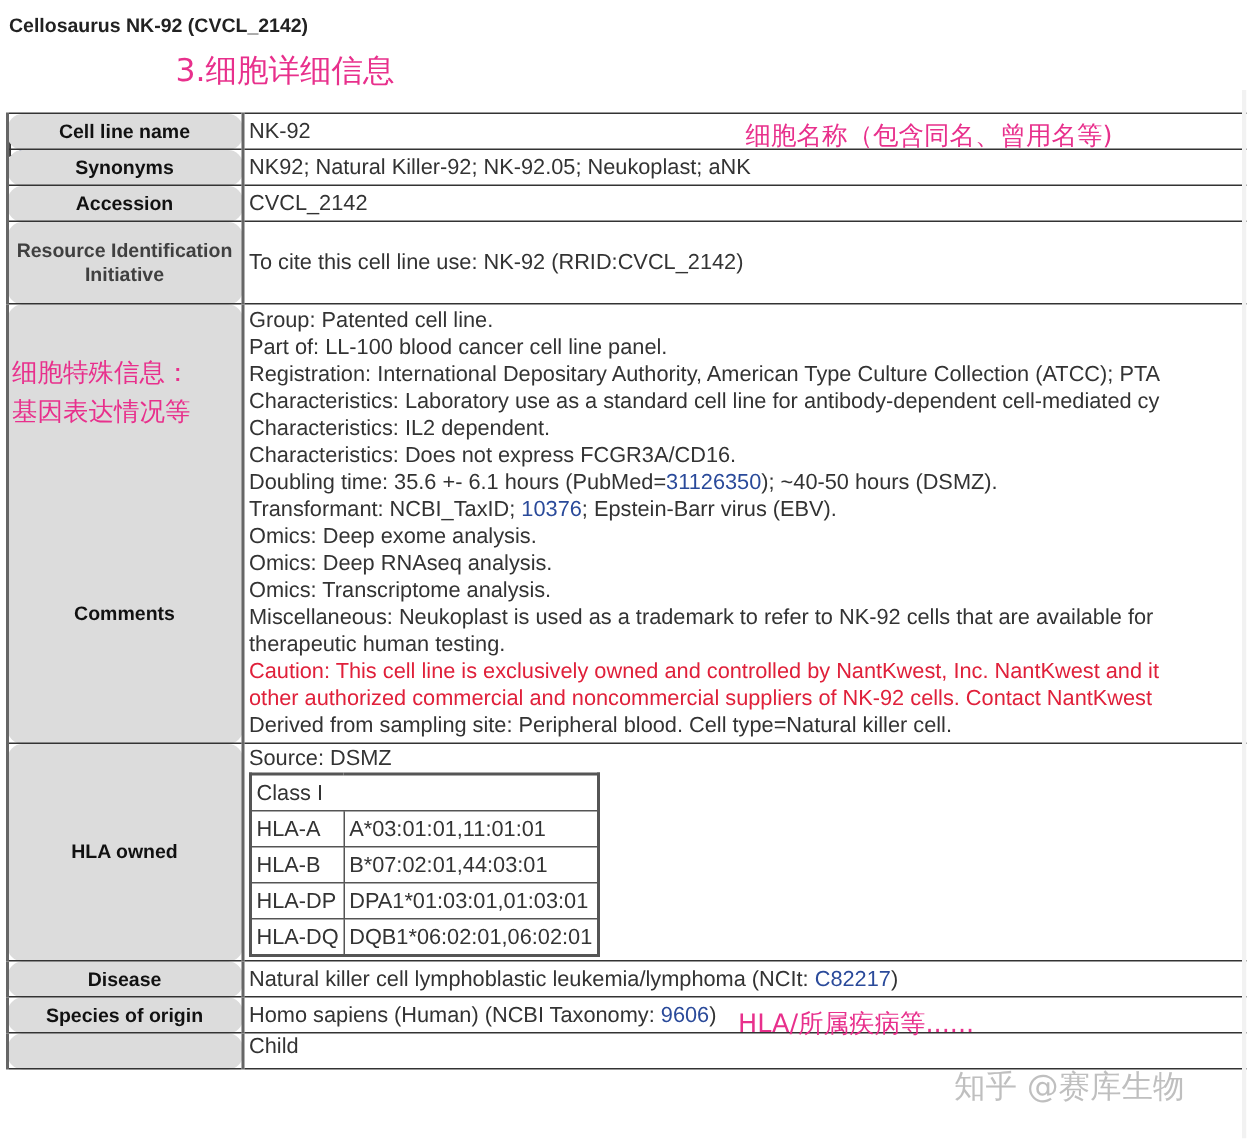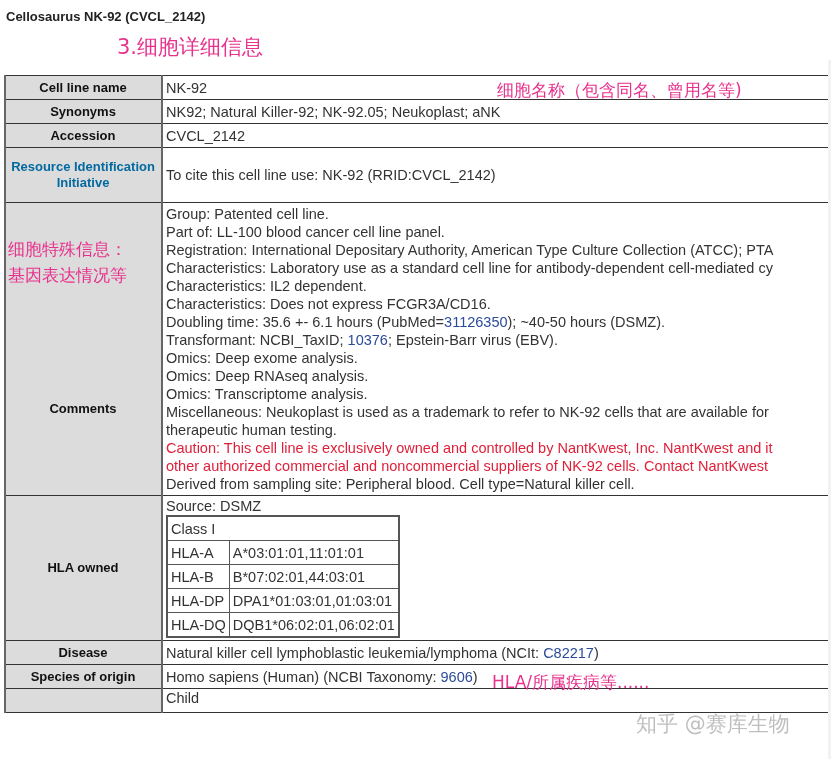--- a/index.html
+++ b/index.html
@@ -60,22 +60,23 @@
     }
     table.main td.th {
       width: 148px;
       background: #dcdcdc;
       text-align: center;
       font-weight: bold;
       font-size: 13px;
       color: #111;
       border-left: 2px solid #666;
       border-right: 2px solid #666;
-    }
-    table.main td.th.link { color: #0369a1; line-height: 16px; }
+      border-radius: 10px;
+    }
+    table.main td.th.link { color: #404040; line-height: 16px; }
     .row-h24 td { height: 23px; }
     .row-rii td { height: 54px; }
     .comments-cell { padding-top: 2px !important; padding-bottom: 2px !important; }
     .comments-cell div { white-space: nowrap; line-height: 18px; }
     .caution { color: #e0203a; }
     a.lnk { color: #2a4a9a; text-decoration: none; }
 
     table.hla {
       border-collapse: collapse;
       margin: 0 0 2px 0;

